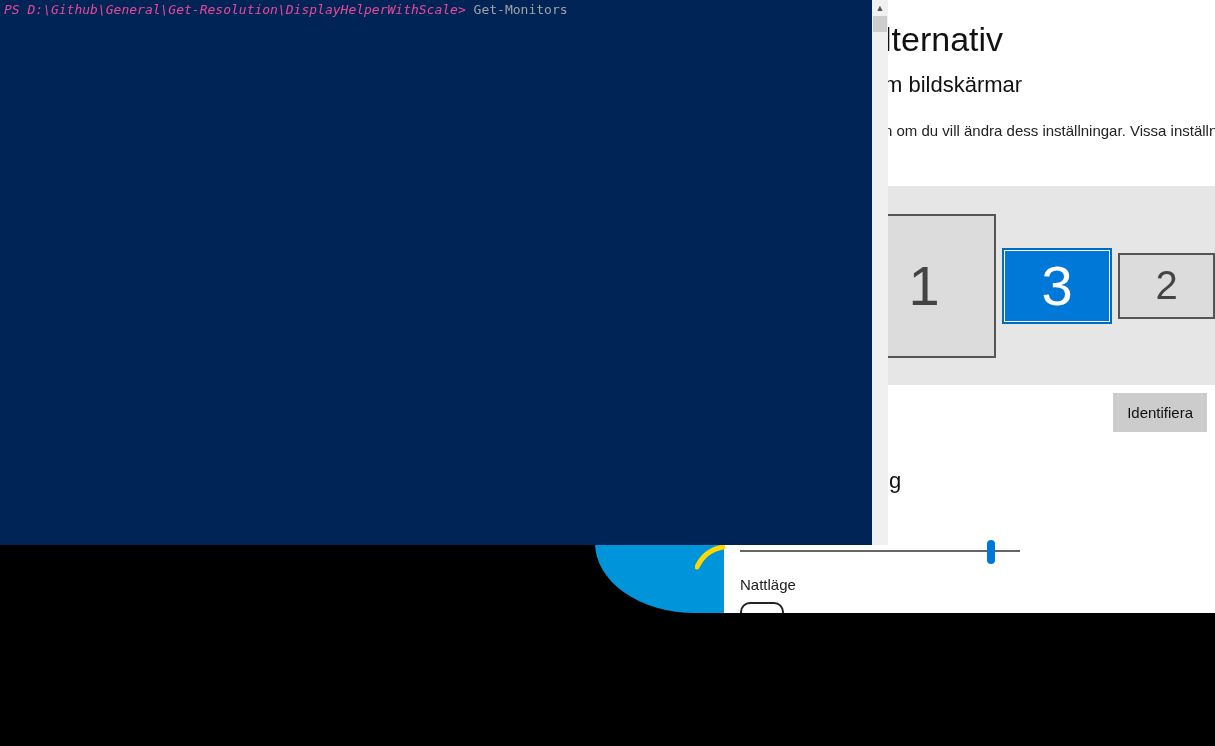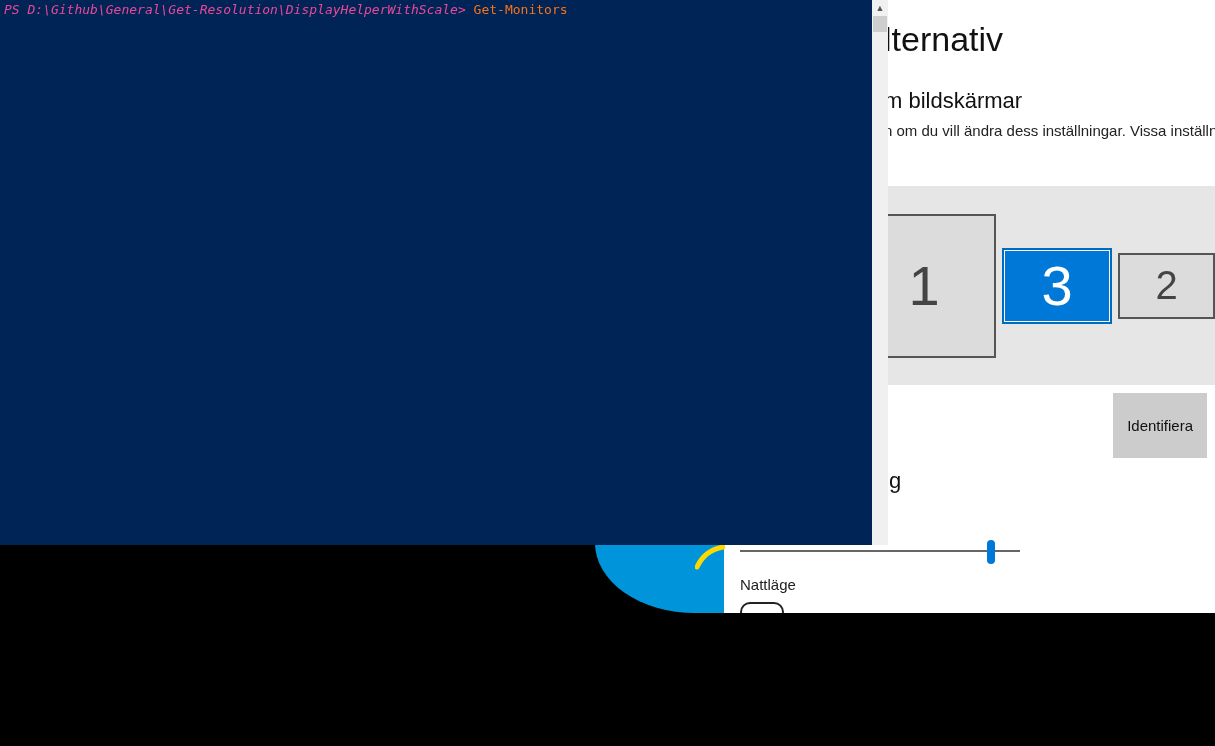--- a/index.html
+++ b/index.html
@@ -34,21 +34,21 @@
     .settings-title {
       position: absolute;
       top: 20px;
       left: 160px;
       font-size: 34px;
       font-weight: 300;
       color: #111;
     }
     .settings-subtitle {
       position: absolute;
-      top: 88px;
+      top: 72px;
       left: 160px;
       font-size: 22px;
       font-weight: 400;
       color: #111;
     }
     .settings-desc {
       position: absolute;
       top: 122px;
       left: 160px;
       font-size: 15px;
@@ -98,21 +98,21 @@
       color: #fff;
       outline: 1px solid #fff;
       outline-offset: -3px;
     }
     .identify-btn {
       position: absolute;
       top: 393px;
       right: 8px;
       background: #ccc;
       border: none;
-      padding: 24px 14px;
+      padding: 11px 14px;
       font-size: 15px;
       color: #111;
       cursor: pointer;
     }
     .settings-partial {
       position: absolute;
       top: 468px;
       left: 165px;
       font-size: 22px;
       color: #111;
@@ -188,21 +188,21 @@
       font-family: Consolas, "Lucida Console", monospace;
       font-size: 13px;
       line-height: 15px;
       color: #fff;
     }
     .ps-prompt {
       color: #ec4899;
       font-style: italic;
     }
     .ps-cmd {
-      color: #f97316;
+      color: #a3a3a3;
       text-align: right;
     }
     .ps-scrollbar {
       width: 16px;
       height: 100%;
       background: #f0f0f0;
       position: relative;
     }
     .ps-scroll-up {
       width: 16px;

